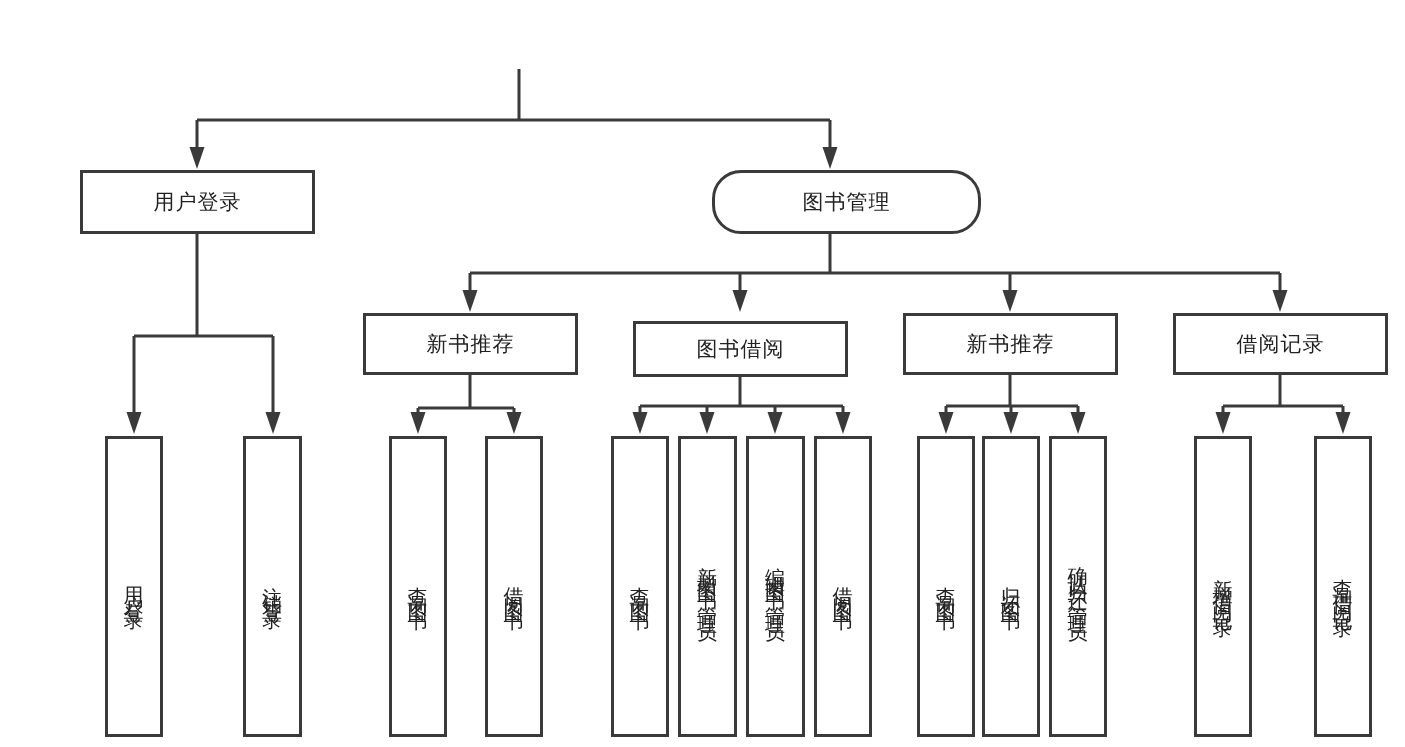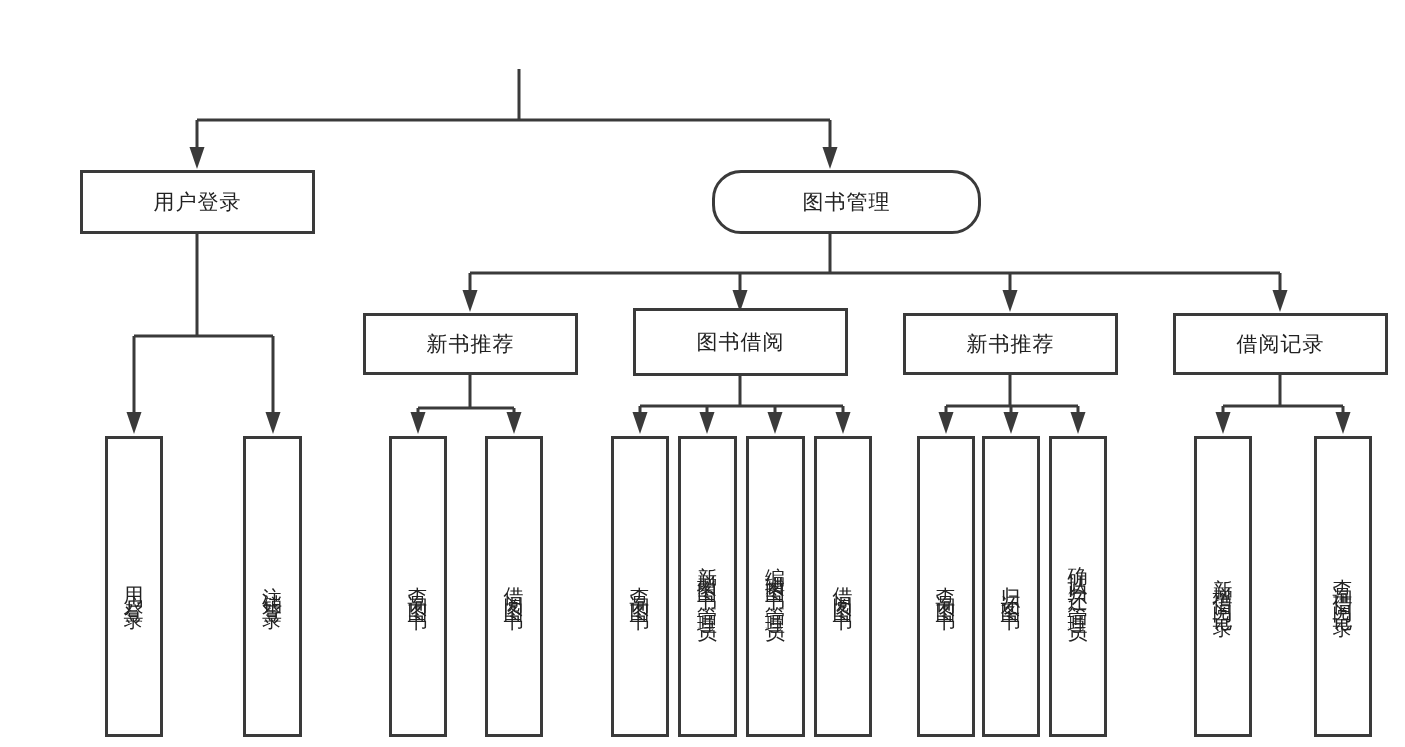--- a/index.html
+++ b/index.html
@@ -90,21 +90,21 @@
       <polygon points="1215.5,412 1230.5,412 1223,434"></polygon>
       <polygon points="1335.5,412 1350.5,412 1343,434"></polygon>
     </g>
   </svg>
 
 
   <div class="box h" style="left:80px; top:170px; width:235px; height:64px;">用户登录</div>
   <div class="box h" style="left:712px; top:170px; width:269px; height:64px;border-radius:29px;">图书管理</div>
 
   <div class="box h" style="left:363px; top:313px; width:215px; height:62px;">新书推荐</div>
-  <div class="box h" style="left:633px; top:308px; width:215px; height:68px;">图书借阅</div>
+  <div class="box h" style="left:633px; top:321px; width:215px; height:56px;">图书借阅</div>
   <div class="box h" style="left:903px; top:313px; width:215px; height:62px;">新书推荐</div>
   <div class="box h" style="left:1173px; top:313px; width:215px; height:62px;">借阅记录</div>
 
   <div class="box v" style="left:105px; top:436px; width:58px; height:301px;">用户登录</div>
   <div class="box v" style="left:243px; top:436px; width:59px; height:301px;">注销登录</div>
 
   <div class="box v" style="left:389px; top:436px; width:58px; height:301px;">查询图书</div>
   <div class="box v" style="left:485px; top:436px; width:58px; height:301px;">借阅图书</div>
 
   <div class="box v" style="left:611px; top:436px; width:58px; height:301px;">查询图书</div>

